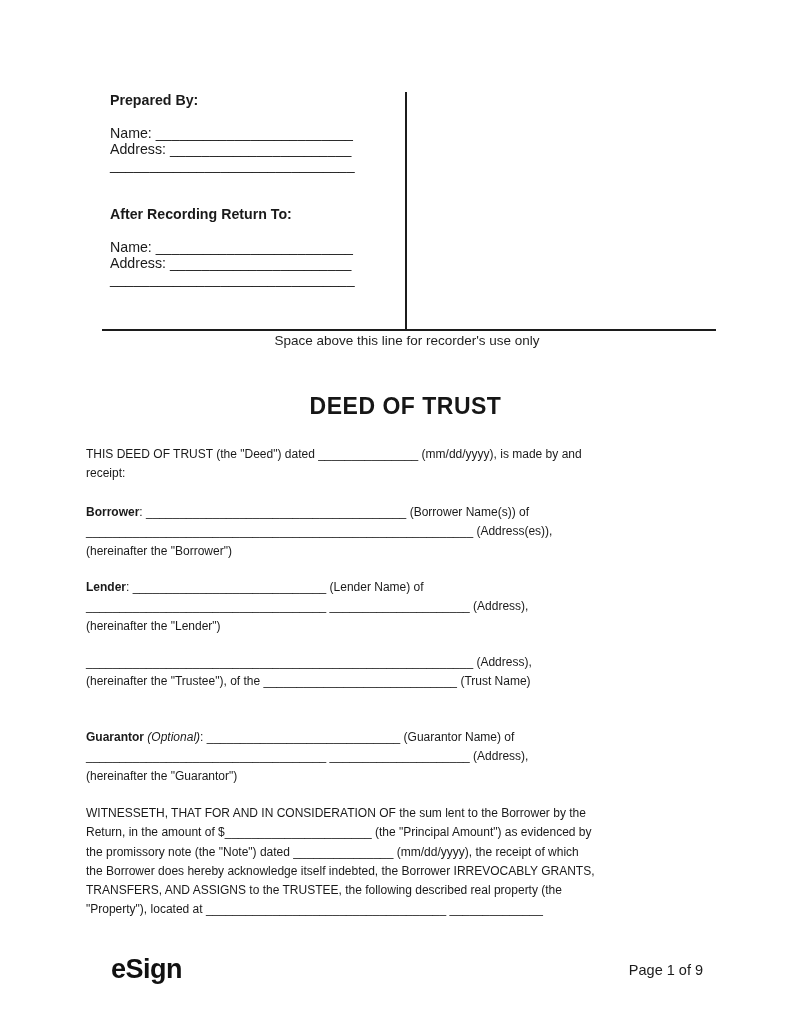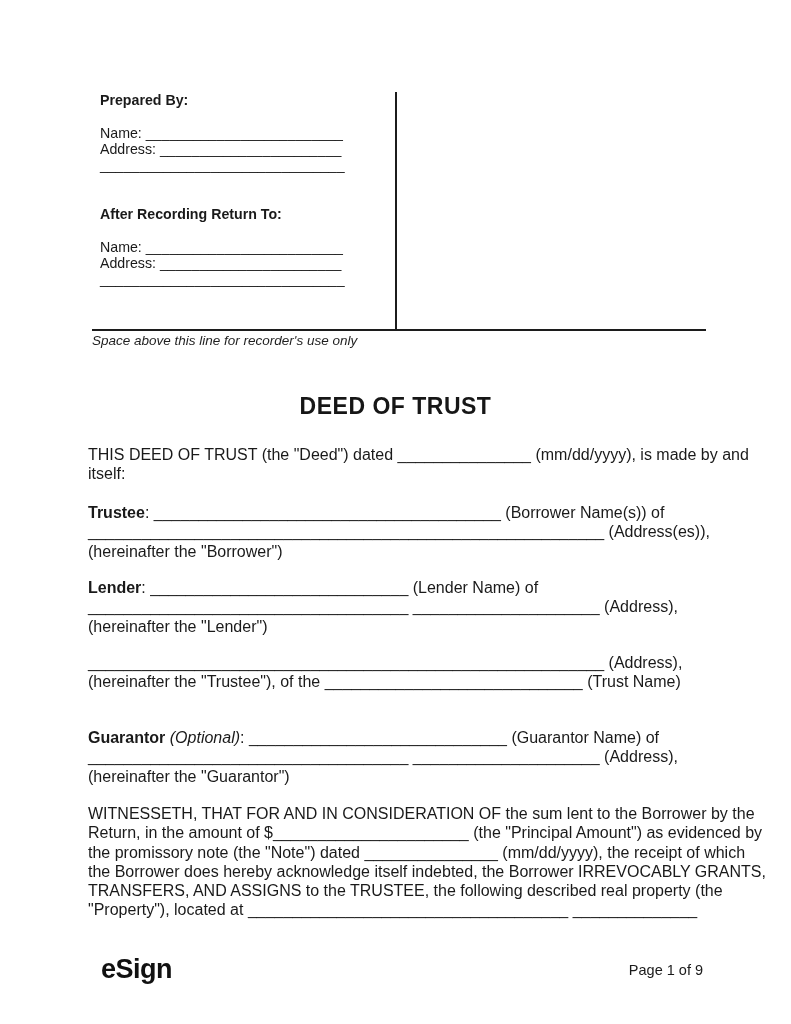--- a/index.html
+++ b/index.html
@@ -1,21 +1,21 @@
 <!DOCTYPE html>
 <html><head>
 <meta charset="utf-8">
 <style>
   html,body { margin:0; padding:0; }
   body {
     width:791px; height:1024px; background:#ffffff;
     font-family:"Liberation Sans", sans-serif; color:#1a1a1a;
     position:relative; overflow:hidden;
   }
-  .page { position:absolute; inset:0; background:#ffffff; }
+  .page { position:absolute; inset:0; background:#ffffff;margin-left:10px; }
 
   
   .recorder-block {
     position:absolute; left:100px; top:92px; width:310px;
     font-size:14.2px; line-height:16.3px;
   }
   .recorder-block .gap { height:16.3px; }
   .line { white-space:pre; }
   .b { font-weight:bold; }
   .i { font-style:italic;text-align:right; }
@@ -23,32 +23,32 @@
   .vertical-divider {
     position:absolute; left:395px; top:92px; width:2px; height:237px;
     background:#1c1c1c;
   }
   .recorder-rule {
     position:absolute; left:92px; top:329px; width:614px; height:2px;
     background:#1c1c1c;
   }
   .recorder-note {
     position:absolute; left:92px; top:333px; width:610px;
-    text-align:left; font-style:italic; font-size:13.5px; color:#1f1f1f;
+    text-align:center; font-size:13.5px; color:#1f1f1f;
   }
 
   .doc-title {
     position:absolute; left:0; top:378px; width:791px;
     text-align:center; font-size:23px; font-weight:bold; letter-spacing:0.5px;
     color:#161616;
   }
 
   .para {
-    position:absolute; left:88px; width:680px;
-    font-size:16px; line-height:19.3px;
+    position:absolute; left:76px; width:680px;
+    font-size:12px; line-height:19.3px;
   }
   .para-intro      { top:445px; }
   .para-borrower   { top:503px; }
   .para-lender     { top:578px; }
   .para-trustee    { top:653px; }
   .para-guarantor  { top:728px; }
   .para-witnesseth { top:804px; }
 
   .footer-logo {
     position:absolute; left:101px; top:954px;
@@ -79,25 +79,25 @@
   </section>
 
   <div class="vertical-divider"></div>
   <div class="recorder-rule"></div>
   <div class="recorder-note">Space above this line for recorder's use only</div>
 
   <h1 class="doc-title">DEED OF TRUST</h1>
 
   <section class="para para-intro">
     <div class="line"><span>THIS DEED OF TRUST (the "Deed") dated </span><span>_______________</span><span> (mm/dd/yyyy), is made by and</span></div>
-    <div class="line">itself:</div>
+    <div class="line">receipt:</div>
   </section>
 
   <section class="para para-borrower">
-    <div class="line"><span class="b">Trustee</span><span>: </span><span>_______________________________________</span><span> (Borrower Name(s)) of</span></div>
+    <div class="line"><span class="b">Borrower</span><span>: </span><span>_______________________________________</span><span> (Borrower Name(s)) of</span></div>
     <div class="line"><span>__________________________________________________________</span><span> (Address(es)),</span></div>
     <div class="line">(hereinafter the "Borrower")</div>
   </section>
 
   <section class="para para-lender">
     <div class="line"><span class="b">Lender</span><span>: </span><span>_____________________________</span><span> (Lender Name) of</span></div>
     <div class="line"><span>____________________________________ _____________________</span><span> (Address),</span></div>
     <div class="line">(hereinafter the "Lender")</div>
   </section>
 

